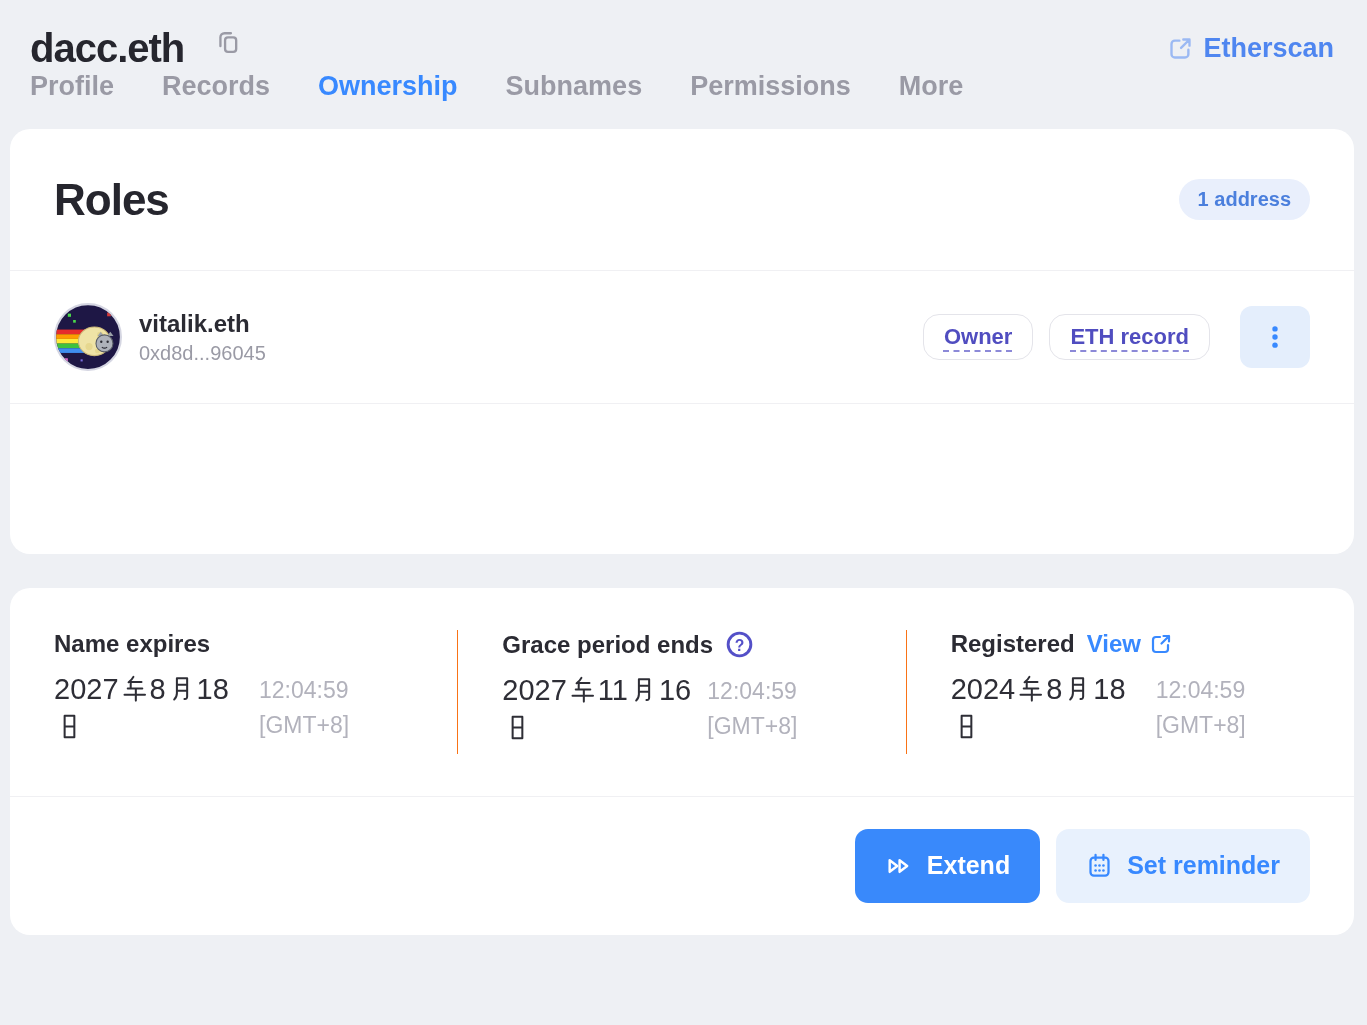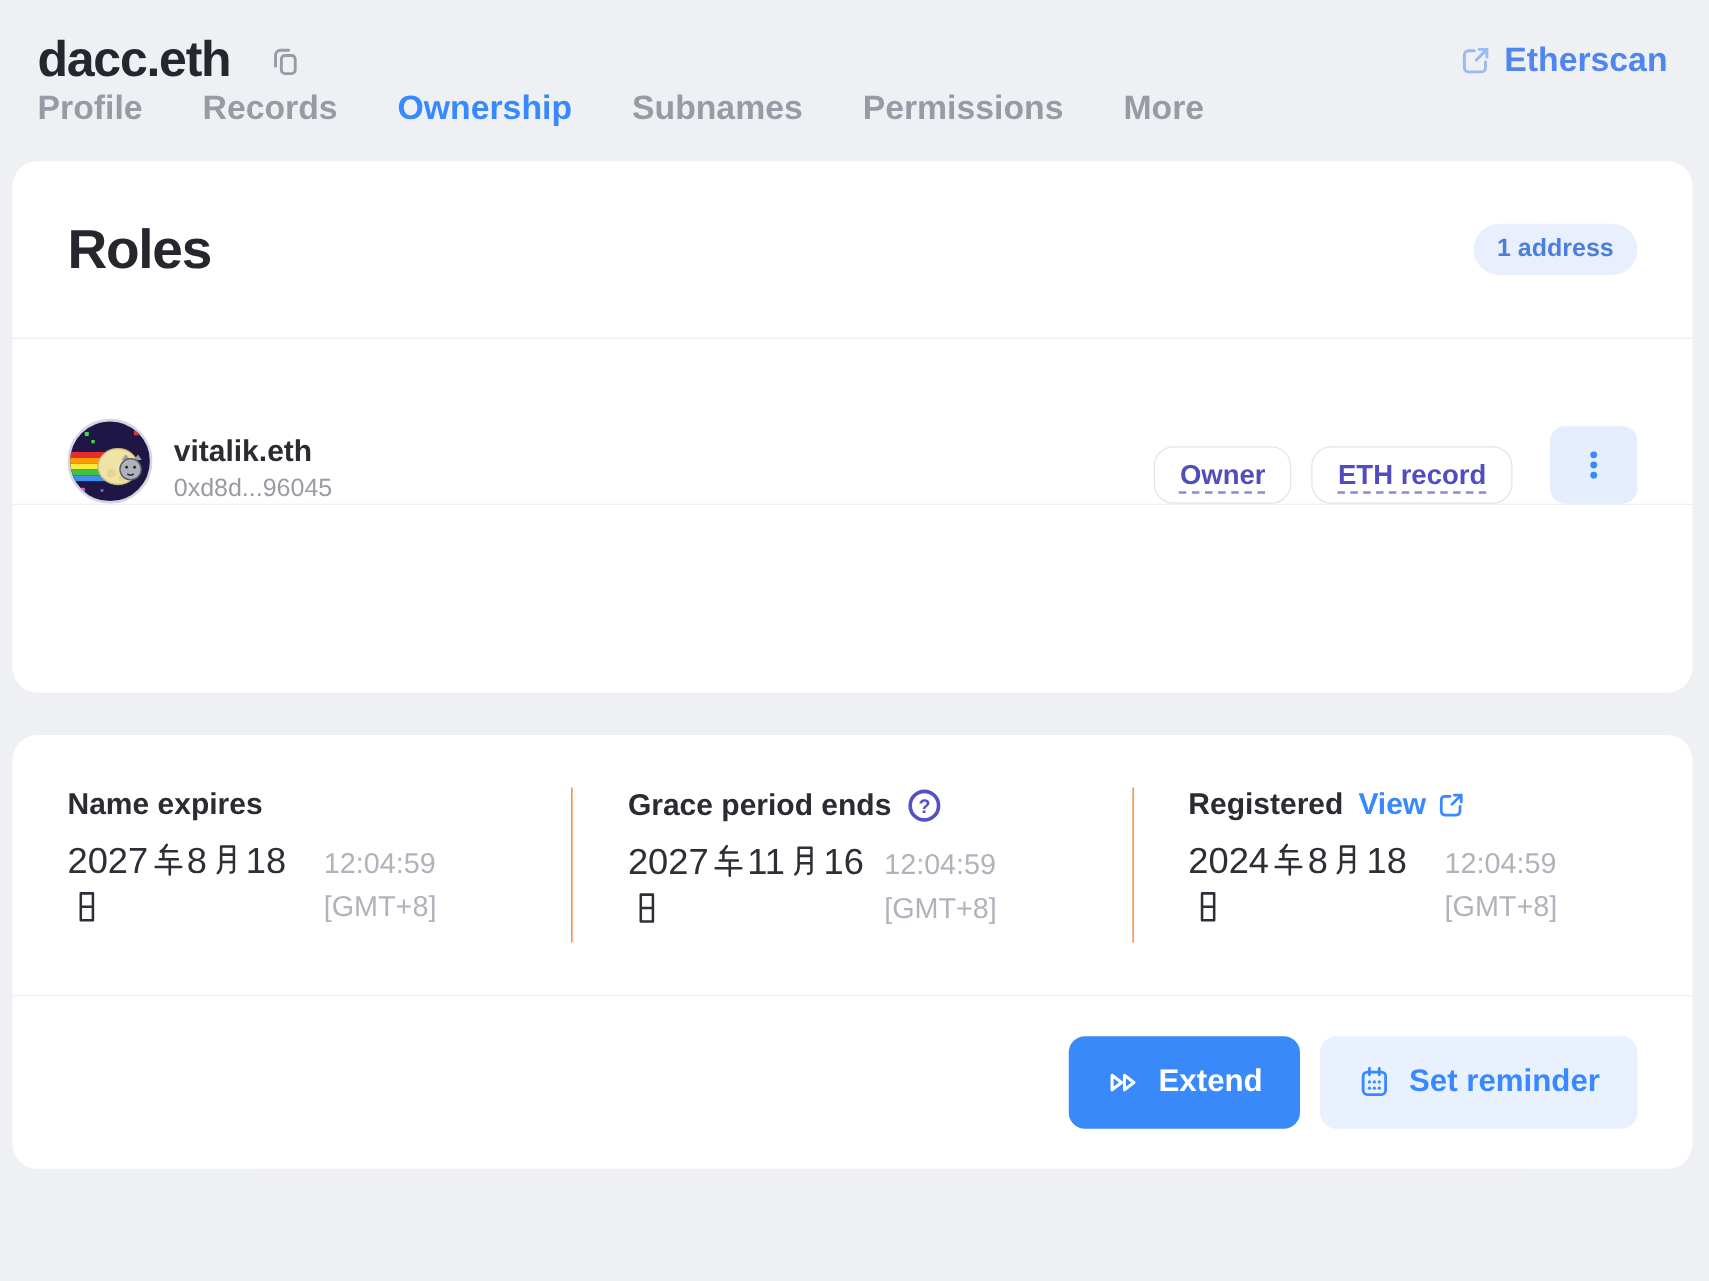--- a/index.html
+++ b/index.html
@@ -6,40 +6,40 @@
   html,body { width:1367px; height:1025px; overflow:hidden; }
   body {
     background:#eef0f4;
     font-family:"Liberation Sans","DejaVu Sans",sans-serif;
     color:#2b2b33;
   }
   .page { padding:22px 13px 0 10px; }
 
   
   .hdr { display:flex; align-items:center; justify-content:space-between; padding:4px 20px 0 20px; }
-  .hdr-left { display:flex; align-items:center; gap:28px; }
+  .hdr-left { display:flex; align-items:flex-start; gap:28px; }
   .name-title { font-size:40px; font-weight:800; letter-spacing:-1px; color:#26262e; }
   .copy-btn { background:none; border:none; cursor:pointer; color:#9a9aa5; display:flex; padding:2px; }
   .etherscan { display:flex; align-items:center; gap:9px; font-size:27px; font-weight:700; color:#4f86f0; text-decoration:none; cursor:pointer; }
   .etherscan .ext { color:#9bb9f3; }
 
   
   .tabs { display:flex; gap:48px; padding:0 20px; }
   .tab { font-size:27px; font-weight:700; color:#9a9aa5; cursor:pointer; }
   .tab.active { color:#3889ff;text-align:right; }
 
   
   .card { background:#fff; border-radius:20px; margin-top:27px; }
   .divider { height:1px; background:#f0f0f3; }
 
   
   .roles-hdr { height:141px; display:flex; align-items:center; justify-content:space-between; padding:0 44px; }
   .roles-title { font-size:44px; font-weight:800; letter-spacing:-1px; color:#26262e; }
   .badge { background:#e9effc; color:#4b7fdd; font-size:20px; font-weight:700; padding:9px 19px; border-radius:999px; }
-  .member-row { height:132px; display:flex; align-items:flex-end; padding:0 44px; }
+  .member-row { height:132px; display:flex; align-items:center; padding:0 44px; }
   .avatar { width:68px; height:68px; border-radius:50%; flex:0 0 auto; }
   .member-id { margin-left:17px; display:flex; flex-direction:column; gap:4px; }
   .member-name { font-size:24px; font-weight:700; color:#2b2b33; }
   .member-addr { font-size:20px; font-weight:500; color:#9a9aa5; }
   .spacer { flex:1; }
   .tag-btn {
     background:#fff; border:1px solid #e4e4ea; border-radius:16px;
     height:46px; padding:0 20px; margin-left:16px; cursor:pointer;
     font-family:inherit; font-size:22px; font-weight:700; color:#504dc0;
     text-decoration:underline dashed; text-decoration-color:#8c89d8;

